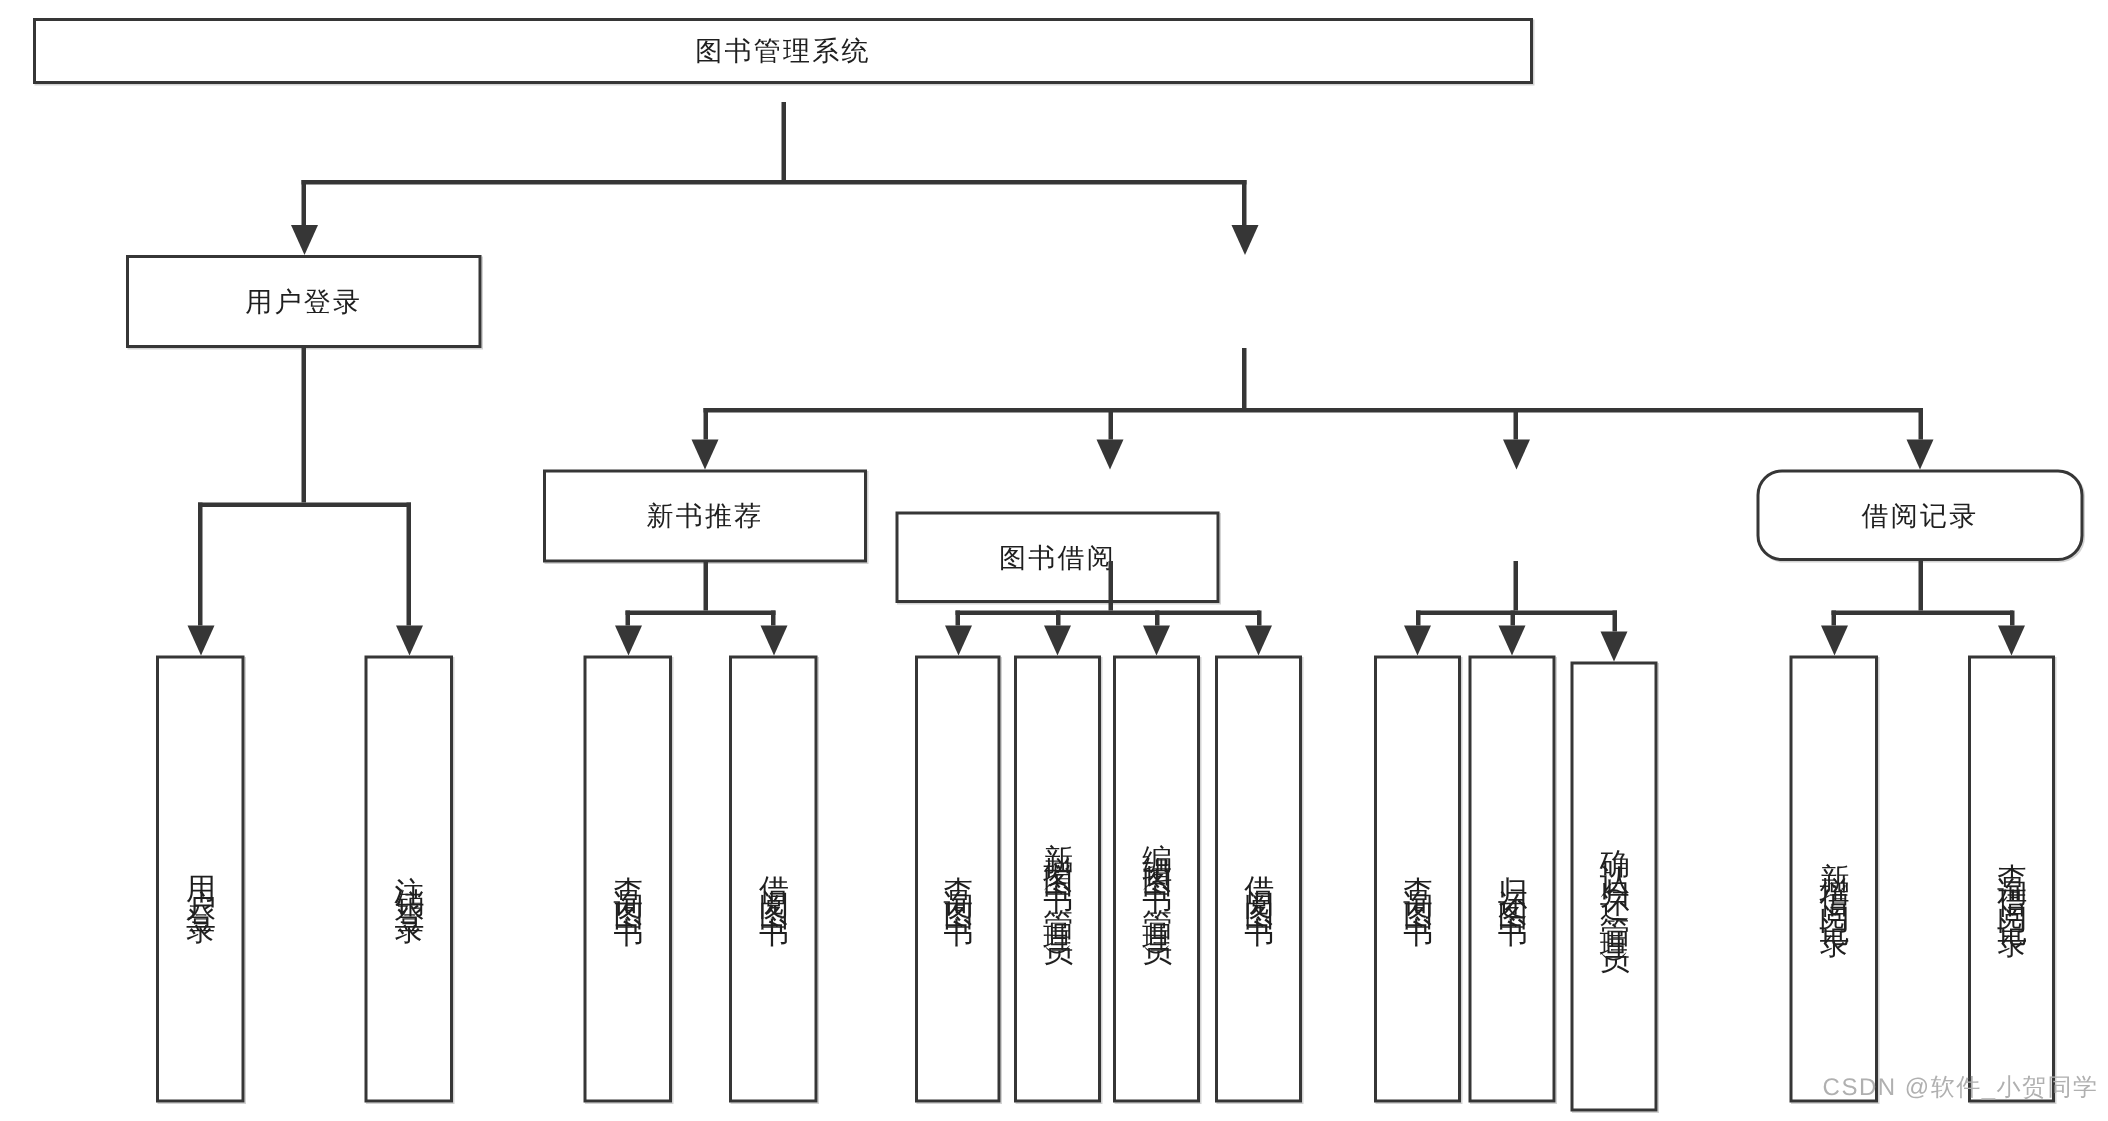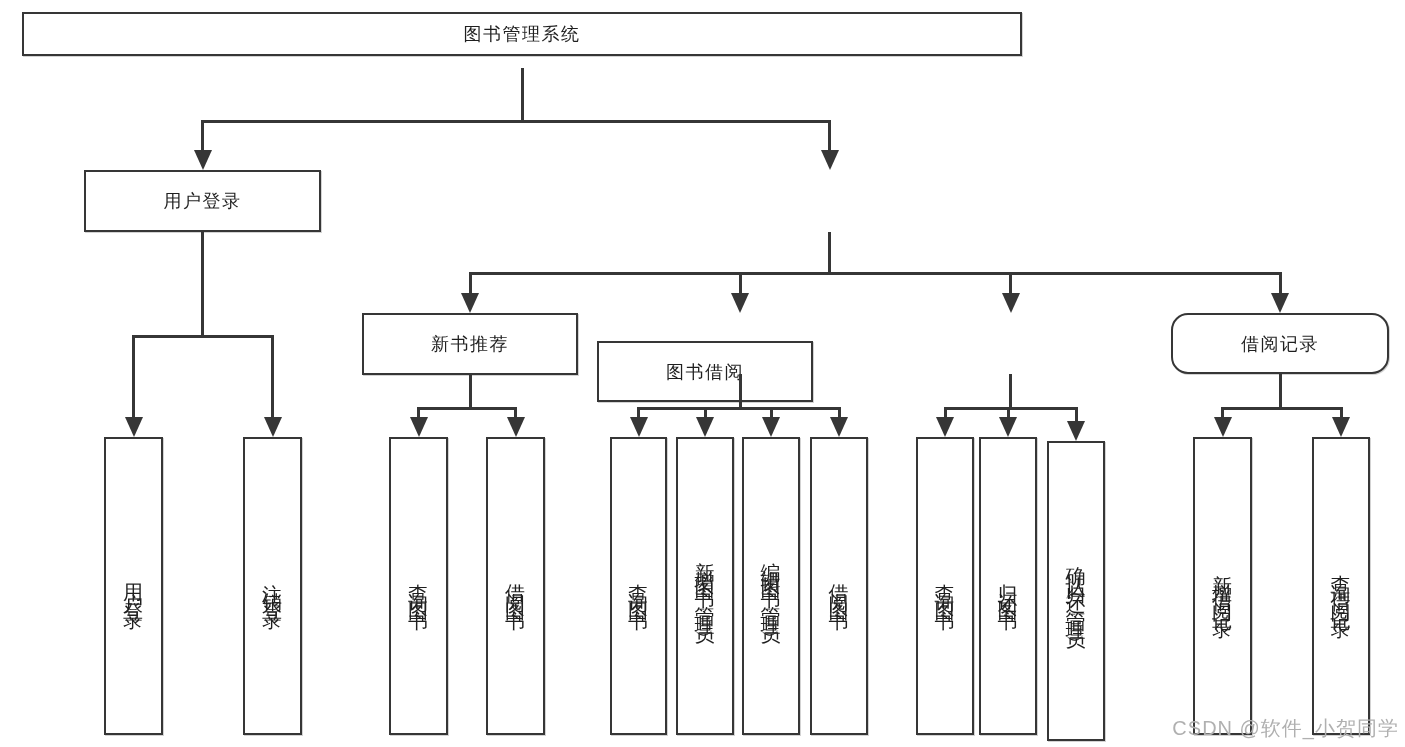--- a/index.html
+++ b/index.html
@@ -24,21 +24,21 @@
   .vline,.hline{position:absolute;background:var(--line,#363636);}
   .vline{width:3px;}
   .hline{height:3px;}
   .arrowhead{
     position:absolute;width:0;height:0;
     border-left:9px solid transparent;border-right:9px solid transparent;
     border-top:20px solid var(--line,#363636);
   }
   .watermark{
     position:absolute;right:6px;top:715px;z-index:5;
-    font-size:20px;color:var(--watermark,#b0b0b0);letter-spacing:1px;
+    font-size:16px;color:var(--watermark,#b0b0b0);letter-spacing:1px;
     white-space:nowrap;
   }
 </style>
 </head>
 <body>
 
 <div class="canvas">
 
   <div class="node h" style="left:22px;top:12px;width:1000px;height:44px;">图书管理系统</div>
 

